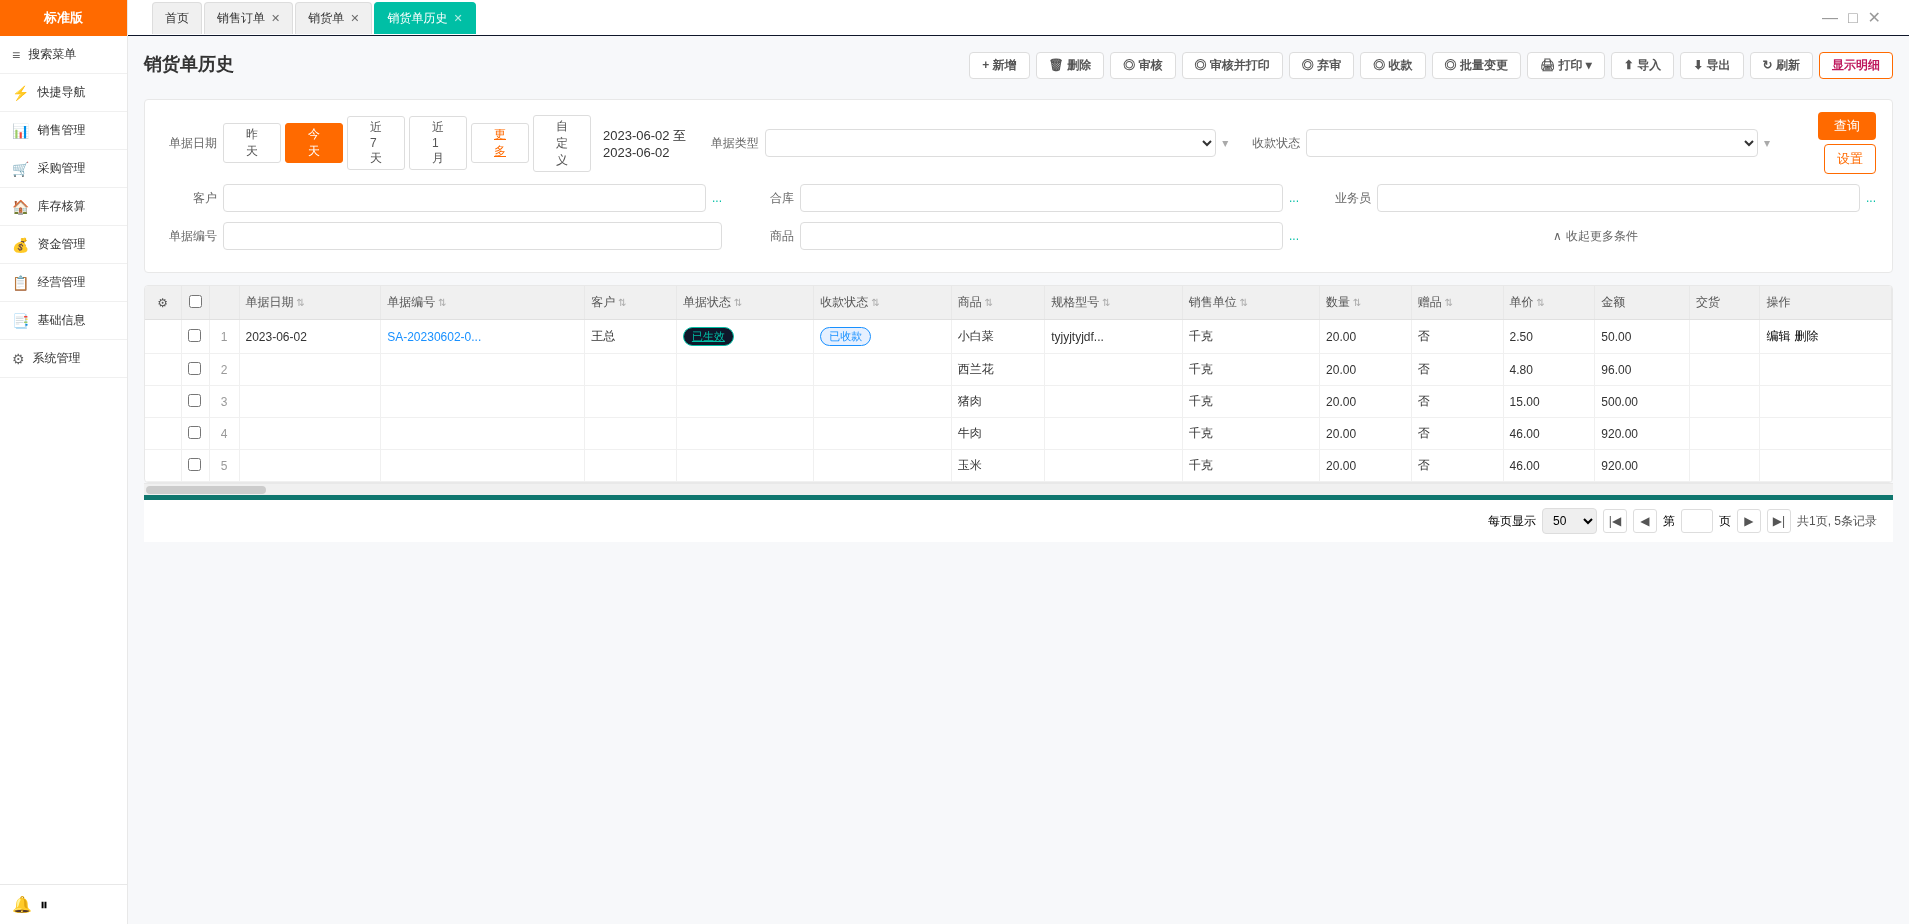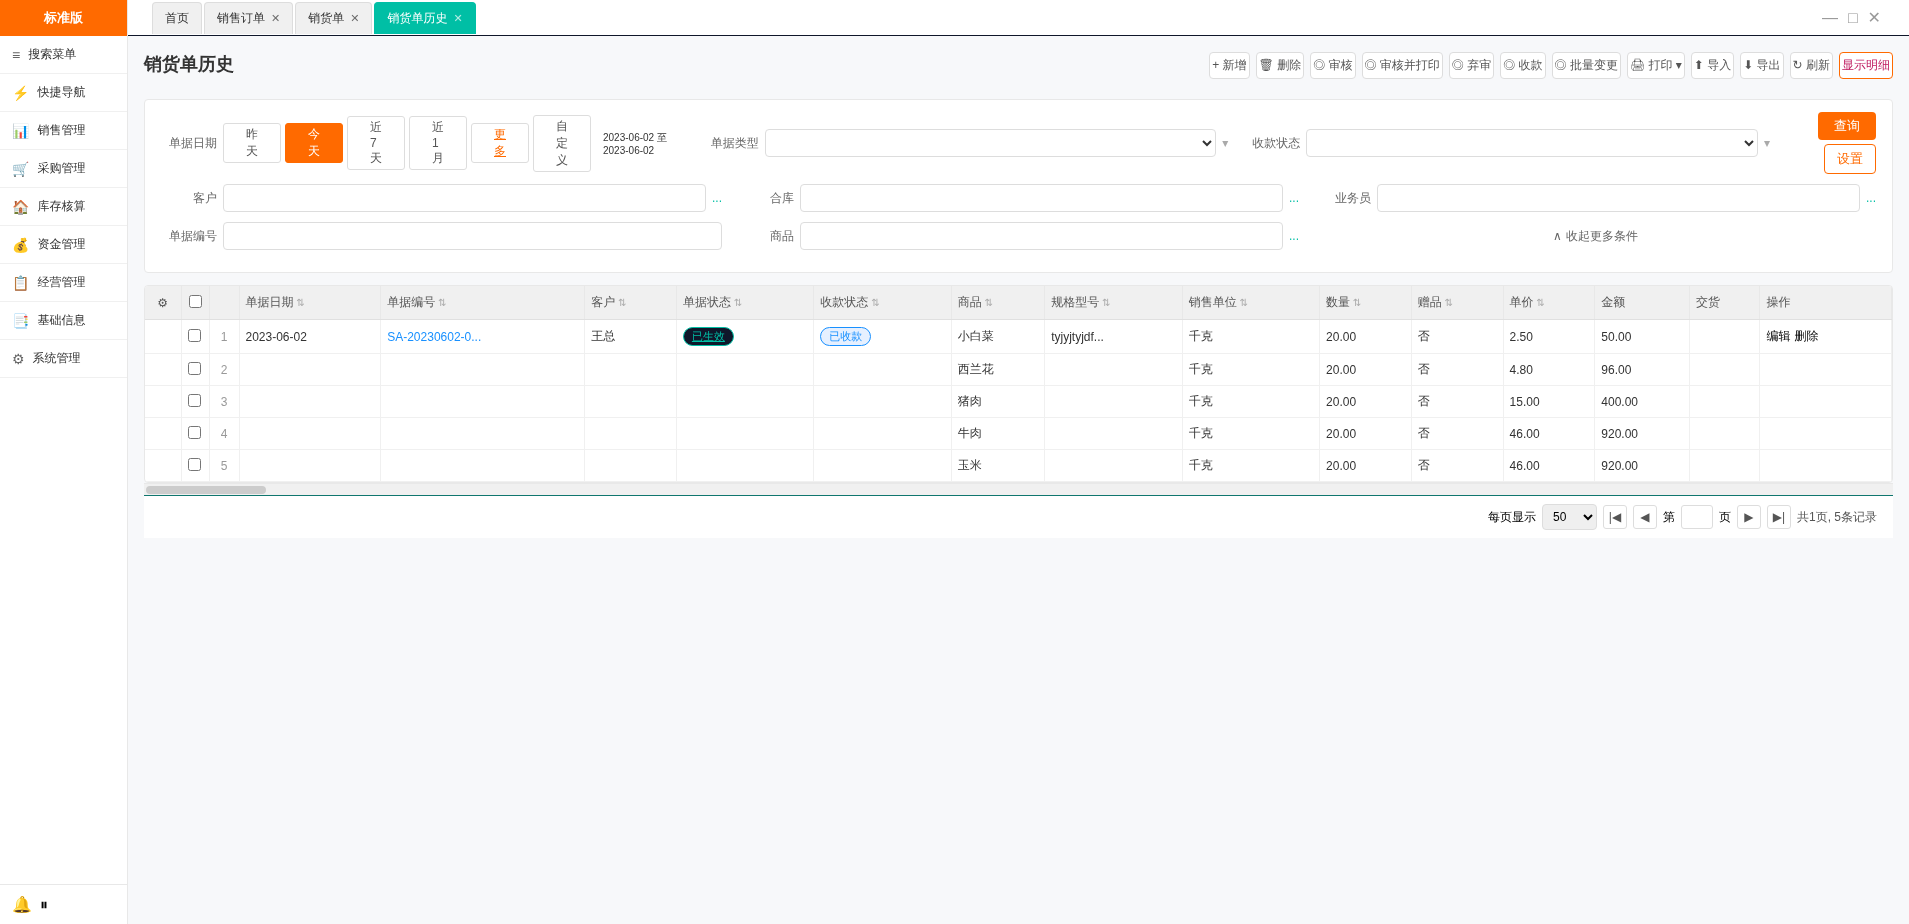--- a/index.html
+++ b/index.html
@@ -115,27 +115,28 @@
       align-items: center;
       gap: 6px;
       margin-bottom: 12px;
       flex-wrap: wrap;
       justify-content: flex-end;
     }
     .toolbar-btn {
       display: flex;
       align-items: center;
       gap: 3px;
-      padding: 4px 2px;
+      padding: 4px 12px;
       border: 1px solid #ddd;
       border-radius: 4px;
       background: #fff;
       cursor: pointer;
       color: #555;
       white-space: nowrap;
+      font-weight: bold;
     }
     .toolbar-btn.orange-outline { border-color: #ff6a00; color: #be185d; }
 
     
     .filter-area {
       background: #fff;
       border-radius: 4px;
       border: 1px solid #e8e8e8;
       padding: 12px 16px;
       margin-bottom: 12px;
@@ -189,21 +190,21 @@
       border: 1px solid #ddd;
       border-radius: 3px;
       cursor: pointer;
       color: #555;
     }
     .date-btn.active {
       background: #ff6a00;
       color: #fff;
       border-color: #ff6a00;
     }
-    .date-range { color: #333; font-size: 10px; }
+    .date-range { color: #333; font-size: 13px; }
     .more-link {
       color: #ff6a00;
       cursor: pointer;
       text-decoration: underline;
     }
     .filter-ellipsis { color: #00bfa5; cursor: pointer; }
     .collapse-btn {
       display: flex;
       align-items: center;
       justify-content: center;
@@ -288,21 +289,21 @@
     .total-label { color: #555; }
     .total-spacer { flex: 1; }
 
     
     .pagination-bar {
       display: flex;
       align-items: center;
       justify-content: flex-end;
       padding: 8px 16px;
       background: #fff;
-      border-top: 1px solid #0f766e;
+      border-top: 5px solid #0f766e;
       gap: 6px;
     }
     .page-size-select {
       border: 1px solid #ddd;
       border-radius: 4px;
       padding: 2px 6px;
       height: 26px;
     }
     .page-nav-btn {
       width: 24px; height: 24px;
@@ -574,21 +575,21 @@
               <td></td>
               <td></td>
               <td></td>
               <td></td>
               <td>猪肉</td>
               <td></td>
               <td>千克</td>
               <td>20.00</td>
               <td>否</td>
               <td>15.00</td>
-              <td>400.00</td>
+              <td>500.00</td>
               <td></td>
               <td></td>
             </tr>
             <tr>
               <td></td>
               <td><input type="checkbox" style=""></td>
               <td class="row-num">4</td>
               <td></td>
               <td></td>
               <td></td>

